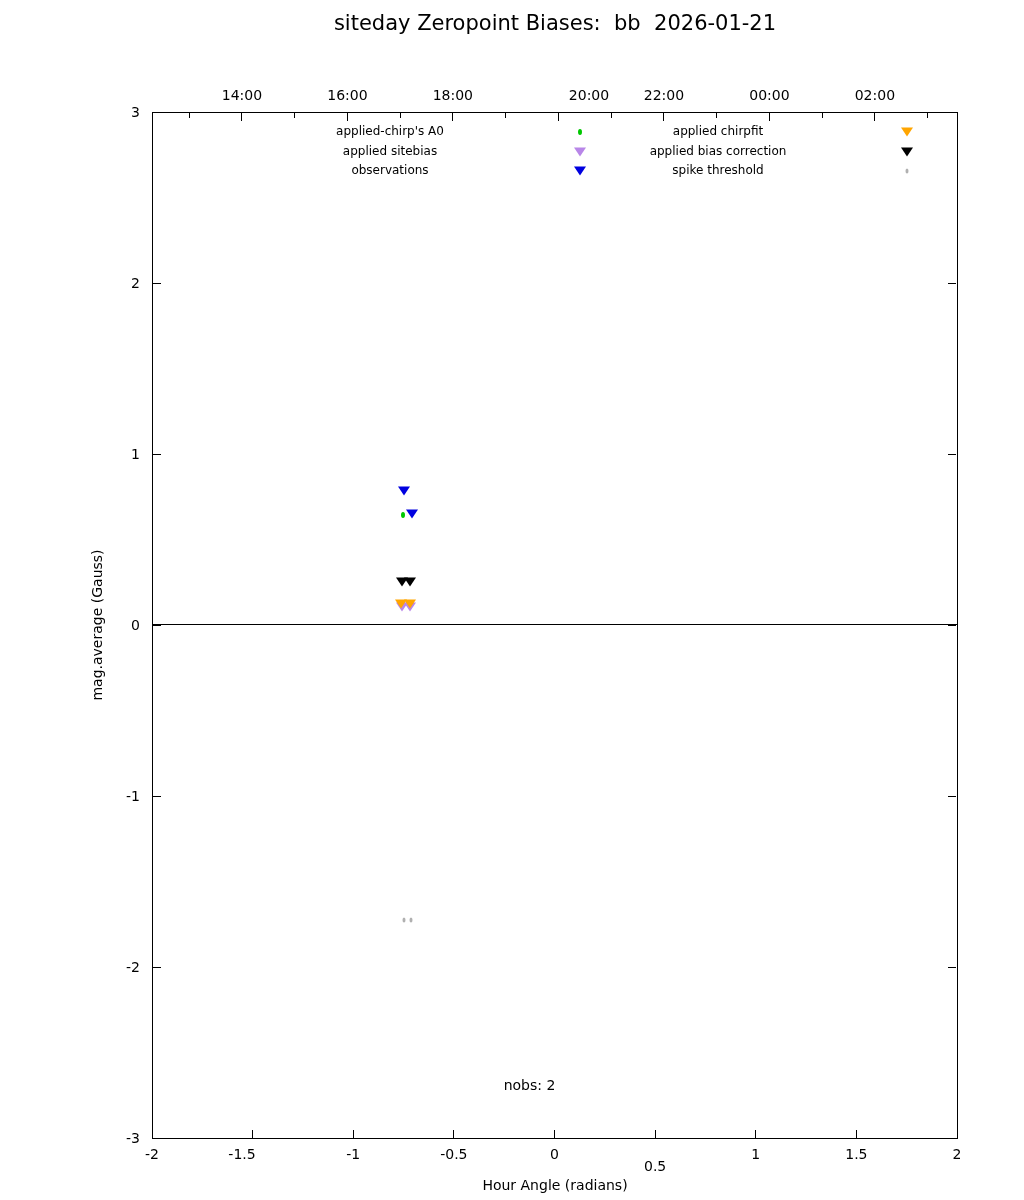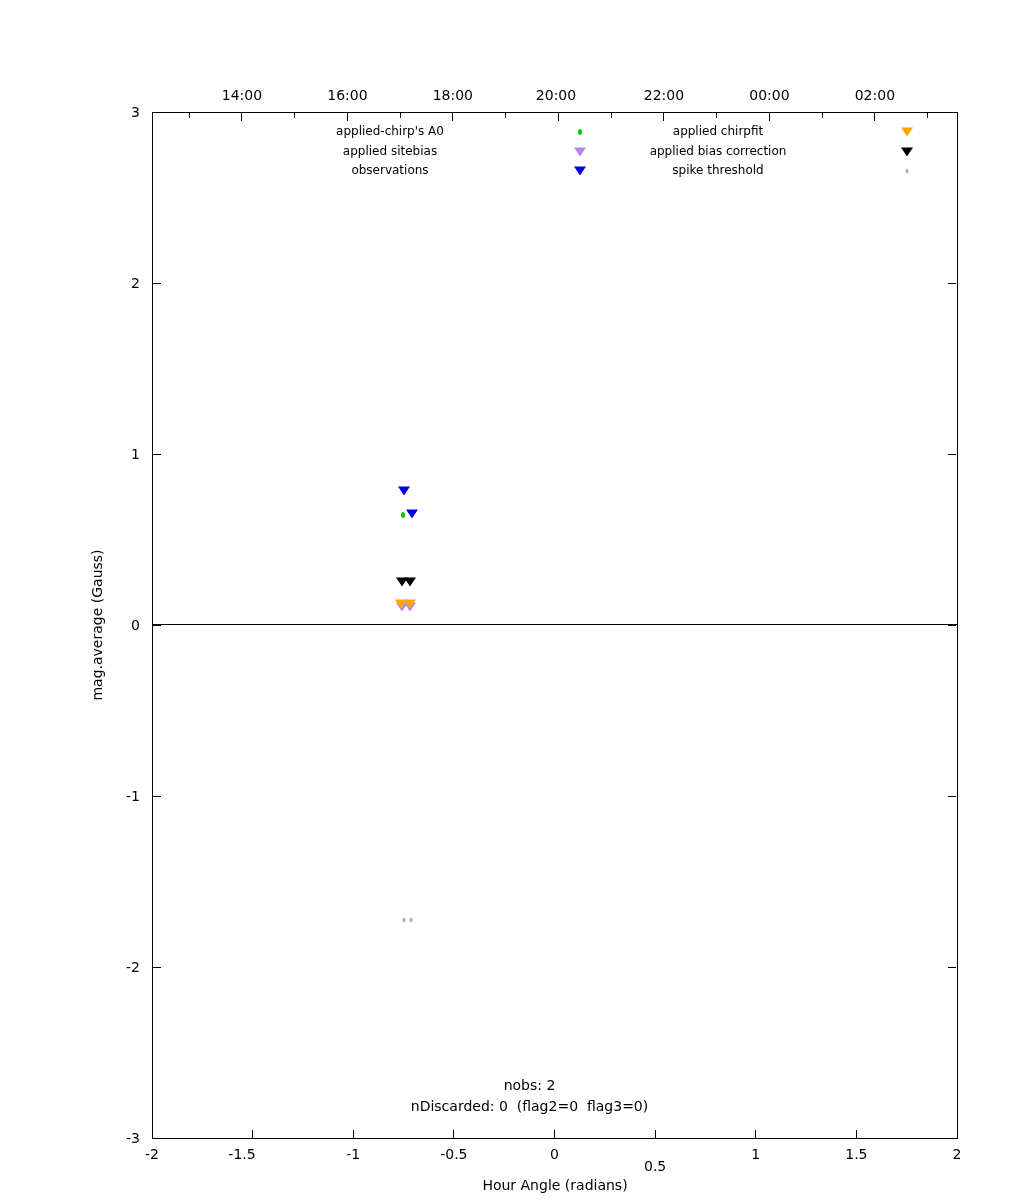--- a/index.html
+++ b/index.html
@@ -32,20 +32,21 @@
   .tri{width:0;height:0;border-left:6px solid transparent;border-right:6px solid transparent;}
   .dot{border-radius:50%;}
   #ann1,#ann2{left:152px;width:755px;text-align:center;font-size:14px;white-space:pre;}
   #ann1{top:1077px;}
   #ann2{top:1098px;}
 </style>
 </head>
 <body>
 
 <div id="canvas">
+  <div id="title" class="abs">siteday Zeropoint Biases:  bb  2026-01-21</div>
 
   <div id="plot-border" class="abs"></div>
   <div id="zero-line" class="abs"></div>
 
   <div id="ticks-layer">
       <div class="abs tick" style="left: 151.5px; top: 1130px; width: 1px; height: 8px;"></div>
       <div class="abs tick-label xlab" style="left: 122px; top: 1146px;">-2</div>
       <div class="abs tick" style="left: 252.125px; top: 1130px; width: 1px; height: 8px;"></div>
       <div class="abs tick-label xlab" style="left: 212px; top: 1146px;">-1.5</div>
       <div class="abs tick" style="left: 352.75px; top: 1130px; width: 1px; height: 8px;"></div>
@@ -83,21 +84,21 @@
       <div class="abs tick" style="left: 153px; top: 1137.5px; width: 8px; height: 1px;"></div>
       <div class="abs tick" style="left: 948px; top: 1137.5px; width: 8px; height: 1px;"></div>
       <div class="abs tick-label ylab" style="left: 80px; top: 1130px;">-3</div>
       <div class="abs tick" style="left: 241.459px; top: 113px; width: 1px; height: 8px;"></div>
       <div class="abs tick-label xlab" style="left: 211.959px; top: 87px;">14:00</div>
       <div class="abs tick" style="left: 346.914px; top: 113px; width: 1px; height: 8px;"></div>
       <div class="abs tick-label xlab" style="left: 317.414px; top: 87px;">16:00</div>
       <div class="abs tick" style="left: 452.369px; top: 113px; width: 1px; height: 8px;"></div>
       <div class="abs tick-label xlab" style="left: 422.869px; top: 87px;">18:00</div>
       <div class="abs tick" style="left: 558.025px; top: 113px; width: 1px; height: 8px;"></div>
-      <div class="abs tick-label xlab" style="left: 526px; top: 87px;">20:00</div>
+      <div class="abs tick-label xlab" style="left: 559px; top: 87px;">20:00</div>
       <div class="abs tick" style="left: 663.48px; top: 113px; width: 1px; height: 8px;"></div>
       <div class="abs tick-label xlab" style="left: 633.98px; top: 87px;">22:00</div>
       <div class="abs tick" style="left: 768.935px; top: 113px; width: 1px; height: 8px;"></div>
       <div class="abs tick-label xlab" style="left: 739.435px; top: 87px;">00:00</div>
       <div class="abs tick" style="left: 874.39px; top: 113px; width: 1px; height: 8px;"></div>
       <div class="abs tick-label xlab" style="left: 844.89px; top: 87px;">02:00</div>
       <div class="abs tick" style="left: 188.731px; top: 113px; width: 1px; height: 5px;"></div>
       <div class="abs tick" style="left: 294.186px; top: 113px; width: 1px; height: 5px;"></div>
       <div class="abs tick" style="left: 399.641px; top: 113px; width: 1px; height: 5px;"></div>
       <div class="abs tick" style="left: 505.096px; top: 113px; width: 1px; height: 5px;"></div>
@@ -131,14 +132,13 @@
       <div class="abs marker dot" style="left: 411.411px; top: 919.975px; width: 3px; height: 5px; background: rgb(176, 176, 176);"></div>
       <div class="abs marker dot" style="left: 402.959px; top: 515.047px; width: 4px; height: 6px; background: rgb(0, 200, 0);"></div>
       <div class="abs marker tri" style="left: 403.965px; top: 491.107px; border-top: 9px solid rgb(0, 0, 224);"></div>
       <div class="abs marker tri" style="left: 412.418px; top: 513.508px; border-top: 9px solid rgb(0, 0, 224);"></div>
     </div>
 
   <div id="ylabel" class="abs">mag.average (Gauss)</div>
   <div id="xlabel" class="abs">Hour Angle (radians)</div>
 
   <div id="ann1" class="abs">nobs: 2</div>
-  <div id="ann2" class="abs">nDiscarded: 0  (flag2=0  flag3=0)</div>
 </div>
 
 </body></html>

